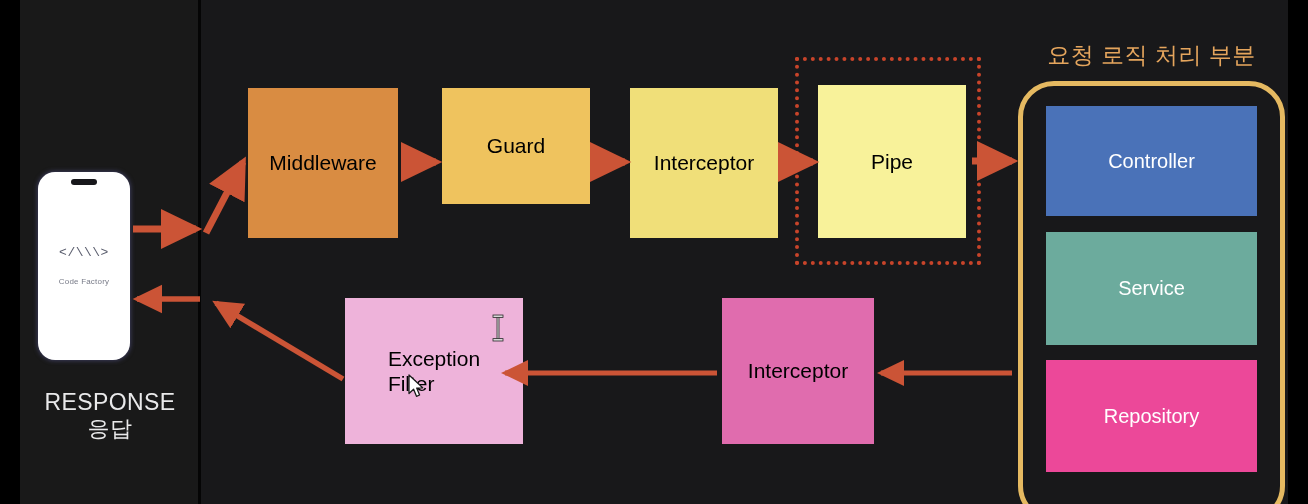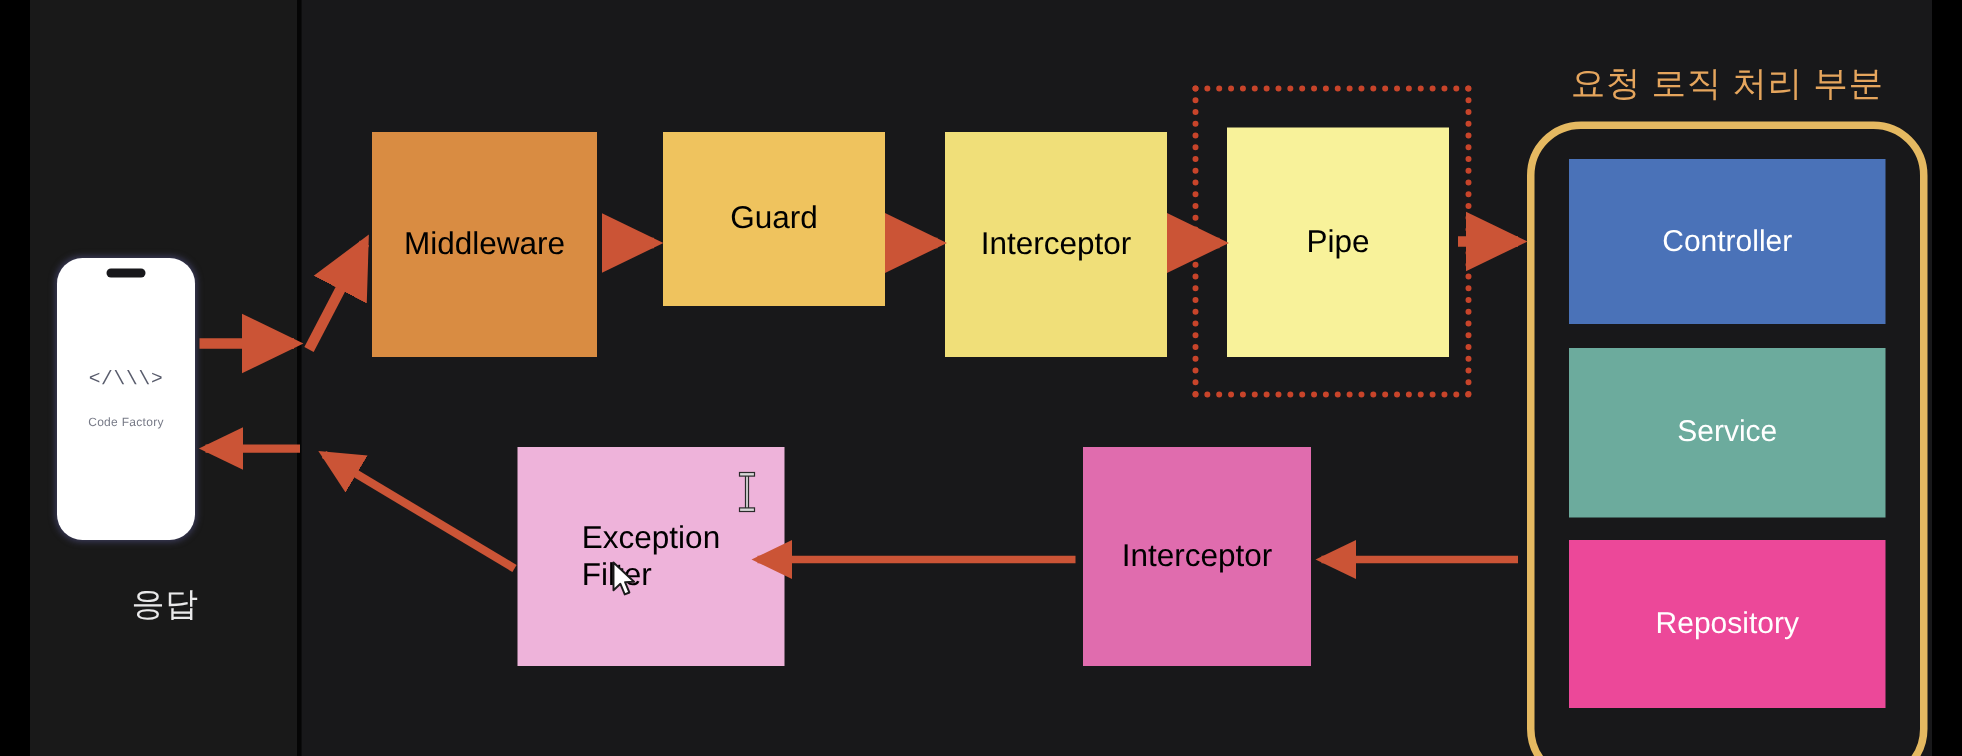--- a/index.html
+++ b/index.html
@@ -192,20 +192,21 @@
 
   <div class="phone">
     <div class="phone-notch"></div>
     <div class="phone-logo">
       <span class="brackets">&lt;/\\\&gt;</span>
       <span class="wordmark">Code Factory</span>
     </div>
   </div>
 
   <div class="side-label" id="response-label">
+    <span class="en">RESPONSE</span>
     <span class="ko">응답</span>
   </div>
 
   <div class="node" id="node-middleware">Middleware</div>
   <div class="node" id="node-guard">Guard</div>
   <div class="node" id="node-interceptor-top">Interceptor</div>
   <div id="pipe-highlight"></div>
   <div class="node" id="node-pipe">Pipe</div>
 
   <div class="node" id="node-exception">

